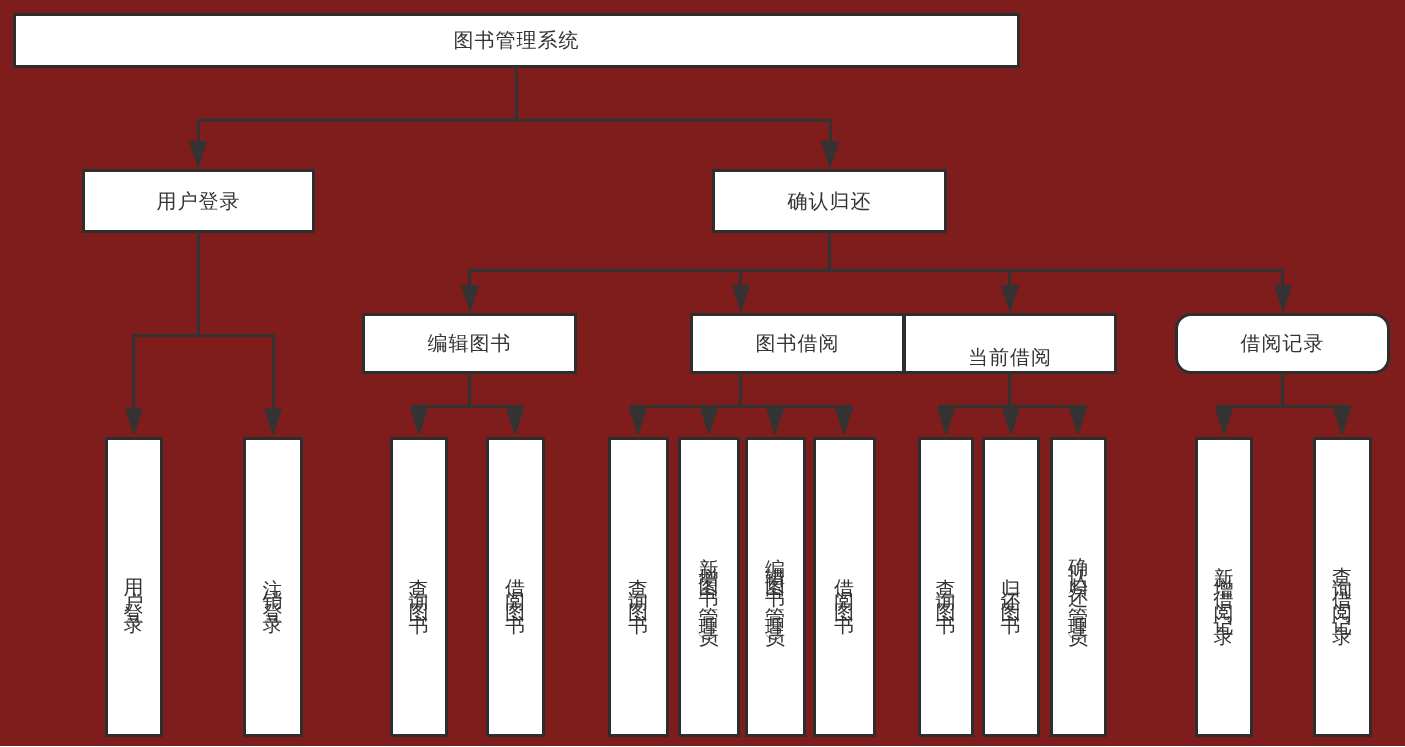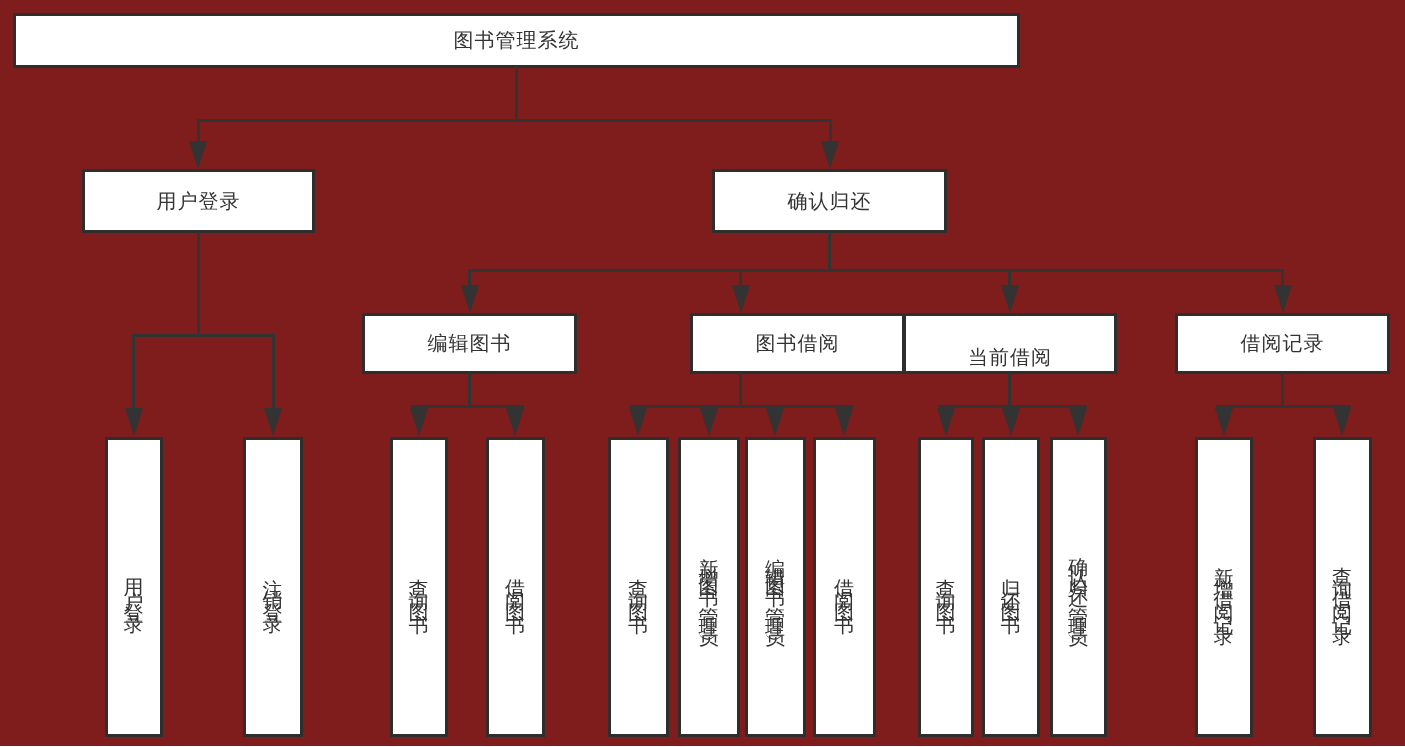--- a/index.html
+++ b/index.html
@@ -77,21 +77,21 @@
 
   <div class="hbox" style="left:362px;top:313px;width:215px;height:61px;">
     <span>编辑图书</span>
   </div>
   <div class="hbox" style="left:646px;top:313px;width:215px;height:61px;margin-left:44px;">
     <span>图书借阅</span>
   </div>
   <div class="hbox" style="left:903px;top:313px;width:214px;height:61px;align-items:flex-end;">
     <span>当前借阅</span>
   </div>
-  <div class="hbox" style="left:1175px;top:313px;width:215px;height:61px;">
+  <div class="hbox" style="left:1175px;top:313px;width:215px;height:61px;border-radius:16px;">
     <span>借阅记录</span>
   </div>
 
   <div class="line" style="left:468px;top:373px;width:3px;height:34px;"></div>
   <div class="line" style="left:411px;top:405px;width:113px;height:3px;"></div>
   <div class="arrow" style="left:410px;top:408px;"></div>
   <div class="arrow" style="left:506px;top:408px;"></div>
 
   <div class="line" style="left:739px;top:373px;width:3px;height:34px;"></div>
   <div class="line" style="left:630px;top:405px;width:223px;height:3px;"></div>

